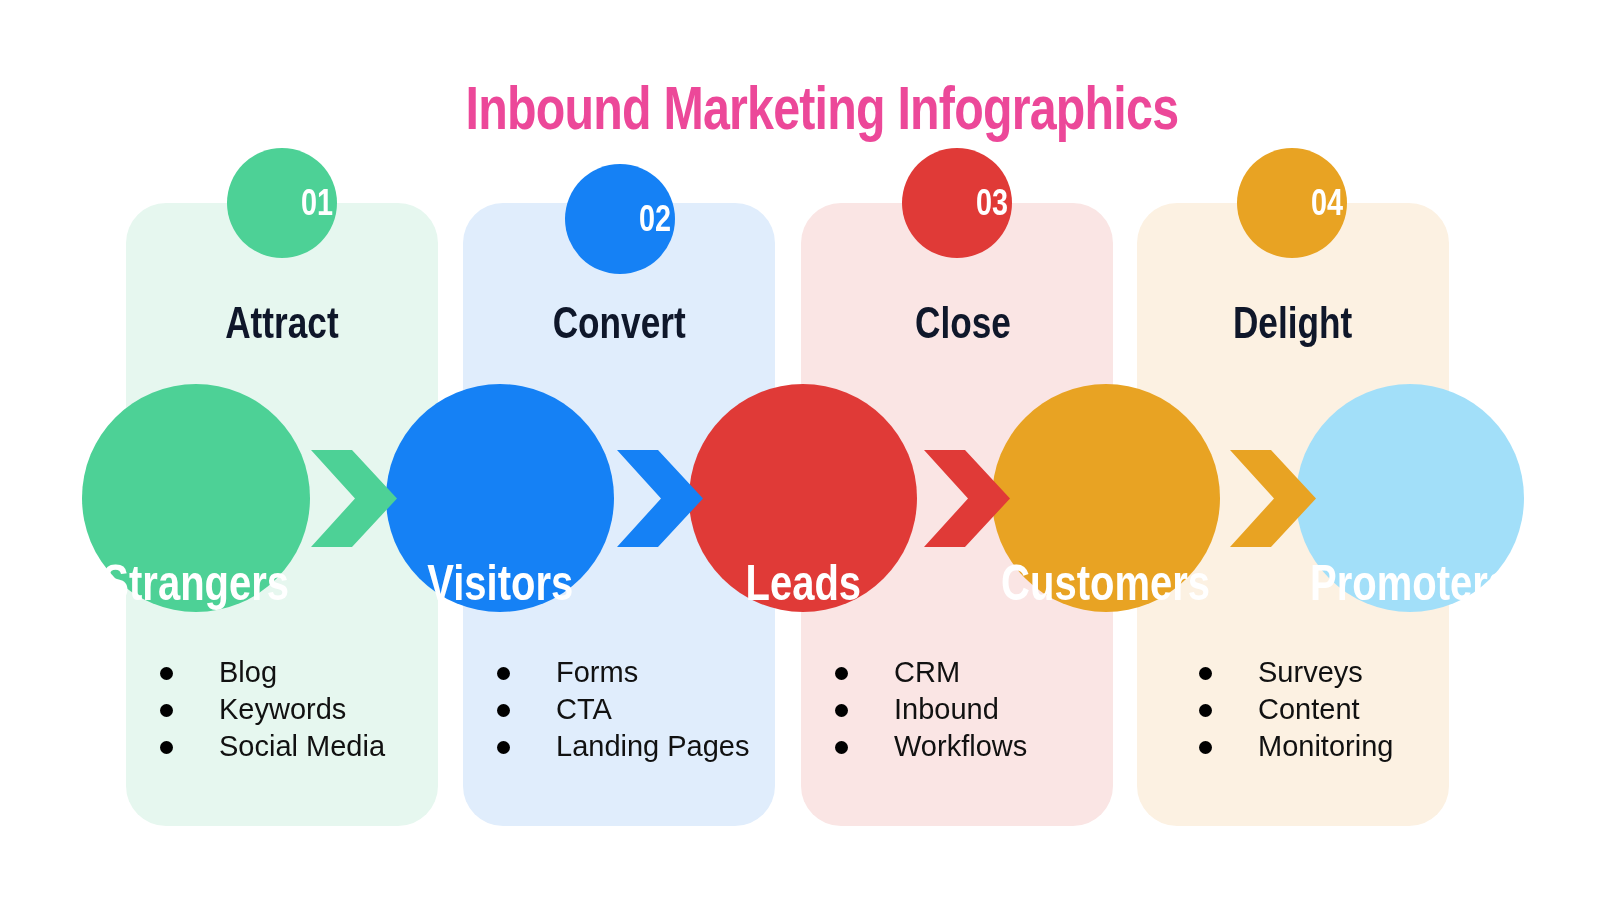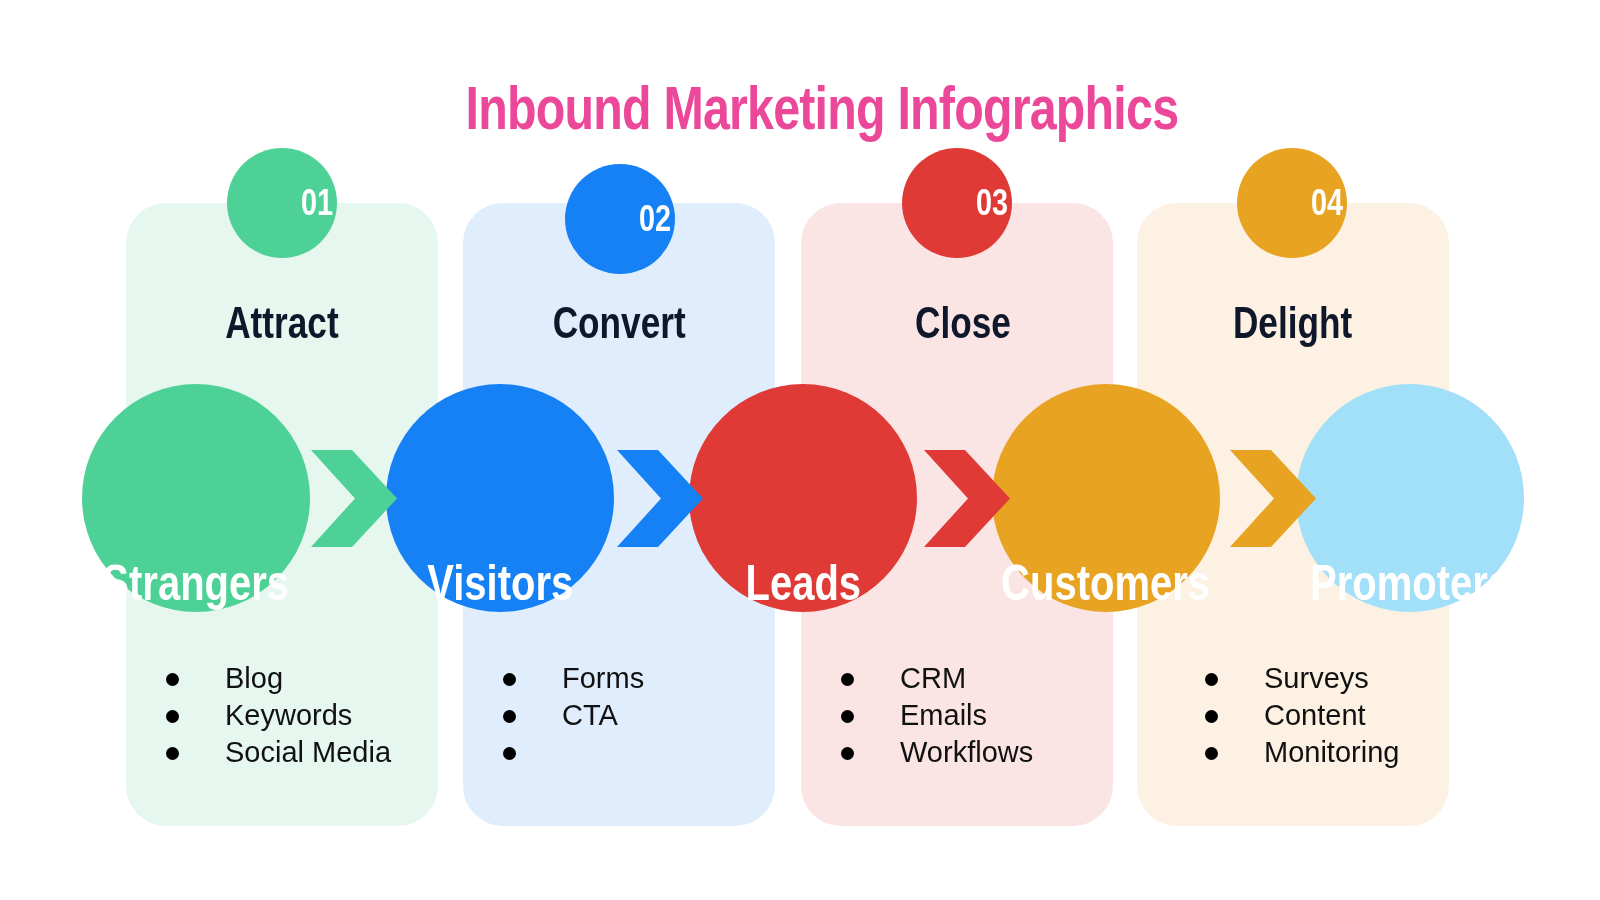--- a/index.html
+++ b/index.html
@@ -22,21 +22,21 @@
     position:absolute; top:298px; width:312px; text-align:center;
     font-weight:700; font-size:44px; color:#0f172a; font-family:"Liberation Sans", sans-serif;
   }
   .node {
     position:absolute; top:384px; width:228px; height:228px; border-radius:50%;
     display:flex; align-items:flex-end; justify-content:center;
     color:#fff; font-weight:700; font-size:50px; font-family:"Liberation Sans", sans-serif;
     z-index:1;
   }
   .chev { position:absolute; top:450px; width:86px; height:97px; z-index:2; }
-  .bullets { position:absolute; top:646px; list-style:none; margin:14px; padding:0; }
+  .bullets { position:absolute; top:646px; list-style:none; margin:8px; padding:0; }
   .bullets li { position:relative; height:37px; font-size:29px; line-height:37px; color:#111; padding-left:85px; white-space:nowrap; }
   .bullets li .dot { position:absolute; left:26px; top:13px; width:13px; height:13px; border-radius:50%; background:#000; }
 </style>
 </head>
 <body>
 
 <div class="title"><span>Inbound Marketing Infographics</span></div>
 
 <div class="card" style="left:126px;background:#e6f7ef;"></div>
 <div class="card" style="left:463px;background:#e0edfc;"></div>
@@ -91,24 +91,24 @@
   </svg>
 
 <ul class="bullets" style="left:126px;">
   <li><span class="dot"></span><span>Blog</span></li>
   <li><span class="dot"></span><span>Keywords</span></li>
   <li><span class="dot"></span><span>Social Media</span></li>
 </ul>
 <ul class="bullets" style="left:463px;">
   <li><span class="dot"></span><span>Forms</span></li>
   <li><span class="dot"></span><span>CTA</span></li>
-  <li><span class="dot"></span></li>
+  <li><span class="dot"></span><span>Landing Pages</span></li>
 </ul>
 <ul class="bullets" style="left:801px;">
   <li><span class="dot"></span><span>CRM</span></li>
-  <li><span class="dot"></span><span>Emails</span></li>
+  <li><span class="dot"></span><span>Inbound</span></li>
   <li><span class="dot"></span><span>Workflows</span></li>
 </ul>
 <ul class="bullets" style="left:1137px;padding-left:28px;">
   <li><span class="dot"></span><span>Surveys</span></li>
   <li><span class="dot"></span><span>Content</span></li>
   <li><span class="dot"></span><span>Monitoring</span></li>
 </ul>
 
 </body></html>

